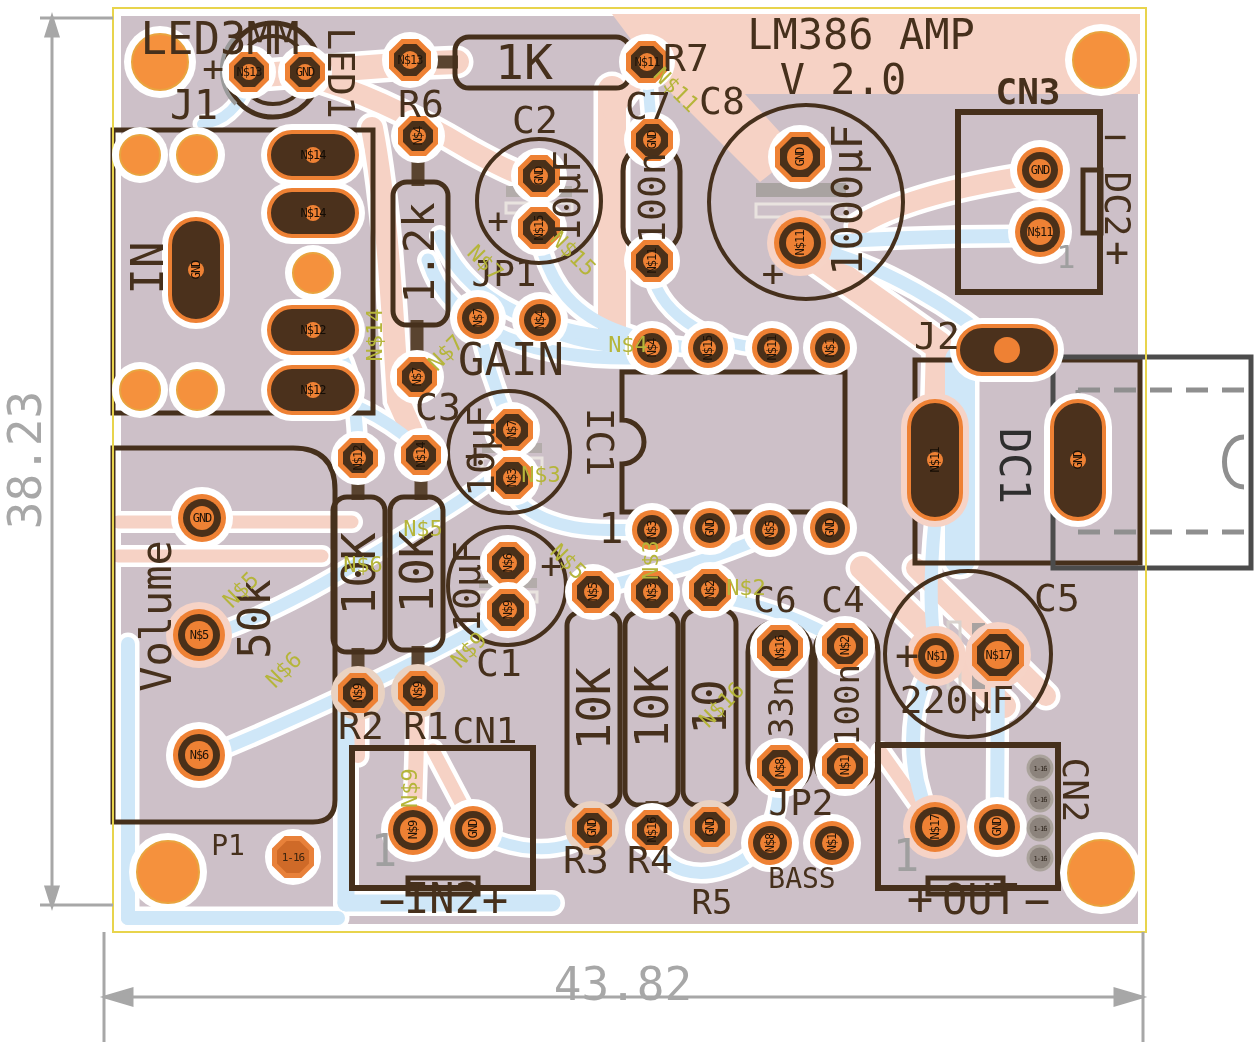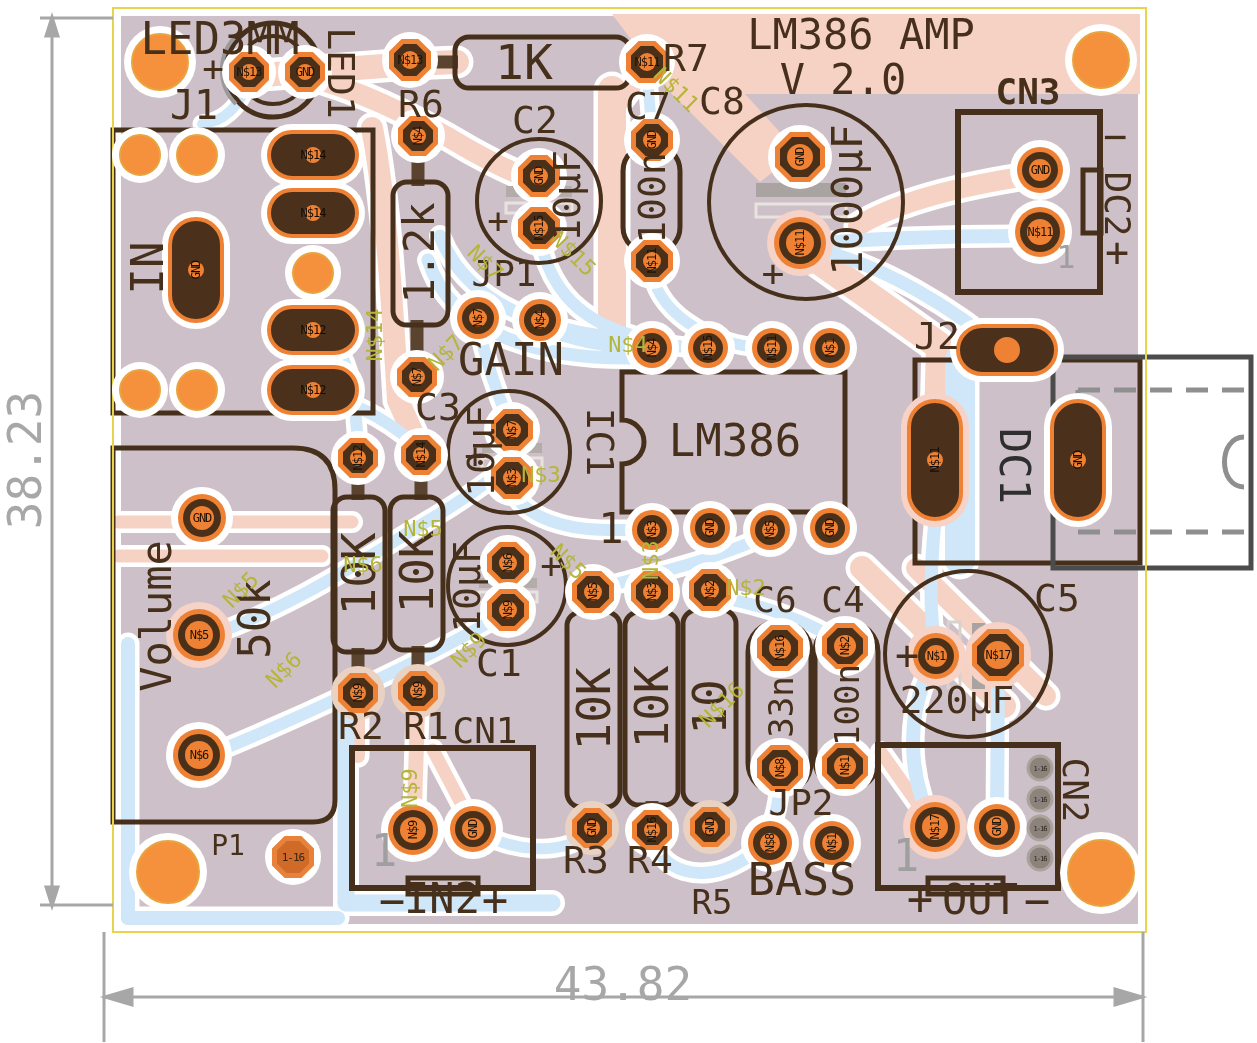--- a/index.html
+++ b/index.html
@@ -681,21 +681,20 @@
       <div class="lbl silk" style="left: 843px; top: 80px; font-size: 42px; transform: translate(-50%, -50%) rotate(0deg);">V 2.0</div>
       <div class="lbl silk" style="left: 1028px; top: 92px; font-size: 36px; transform: translate(-50%, -50%) rotate(0deg); font-weight: bold;">CN3</div>
       <div class="lbl silk" style="left: 1115px; top: 136px; font-size: 40px; transform: translate(-50%, -50%) rotate(0deg);">−</div>
       <div class="lbl silk" style="left: 1117px; top: 204px; font-size: 36px; transform: translate(-50%, -50%) rotate(90deg);">DC2</div>
       <div class="lbl silk" style="left: 1117px; top: 252px; font-size: 40px; transform: translate(-50%, -50%) rotate(0deg);">+</div>
       <div class="lbl silk" style="left: 504px; top: 274px; font-size: 36px; transform: translate(-50%, -50%) rotate(0deg);">JP1</div>
       <div class="lbl silk" style="left: 511px; top: 360px; font-size: 44px; transform: translate(-50%, -50%) rotate(0deg);">GAIN</div>
       <div class="lbl silk" style="left: 438px; top: 407px; font-size: 38px; transform: translate(-50%, -50%) rotate(0deg);">C3</div>
       <div class="lbl silk" style="left: 481px; top: 451px; font-size: 38px; transform: translate(-50%, -50%) rotate(-90deg);">10µF</div>
       <div class="lbl silk" style="left: 600px; top: 442px; font-size: 38px; transform: translate(-50%, -50%) rotate(90deg);">IC1</div>
-      <div class="lbl silk" style="left: 735px; top: 441px; font-size: 44px; transform: translate(-50%, -50%) rotate(0deg);">LM386</div>
       <div class="lbl silk" style="left: 611px; top: 529px; font-size: 42px; transform: translate(-50%, -50%) rotate(0deg);">1</div>
       <div class="lbl silk" style="left: 937px; top: 336px; font-size: 38px; transform: translate(-50%, -50%) rotate(0deg);">J2</div>
       <div class="lbl dk" style="left: 1014px; top: 466px; font-size: 42px; transform: translate(-50%, -50%) rotate(90deg);">DC1</div>
       <div class="lbl silk" style="left: 157px; top: 616px; font-size: 42px; transform: translate(-50%, -50%) rotate(-90deg);">Volume</div>
       <div class="lbl silk" style="left: 255px; top: 619px; font-size: 44px; transform: translate(-50%, -50%) rotate(-90deg);">50k</div>
       <div class="lbl silk" style="left: 228px; top: 846px; font-size: 28px; transform: translate(-50%, -50%) rotate(0deg);">P1</div>
       <div class="lbl silk" style="left: 361px; top: 726px; font-size: 38px; transform: translate(-50%, -50%) rotate(0deg);">R2</div>
       <div class="lbl silk" style="left: 426px; top: 726px; font-size: 38px; transform: translate(-50%, -50%) rotate(0deg);">R1</div>
       <div class="lbl silk" style="left: 359px; top: 574px; font-size: 46px; transform: translate(-50%, -50%) rotate(-90deg);">10K</div>
       <div class="lbl silk" style="left: 417px; top: 572px; font-size: 46px; transform: translate(-50%, -50%) rotate(-90deg);">10K</div>
@@ -709,21 +708,21 @@
       <div class="lbl silk" style="left: 650px; top: 860px; font-size: 38px; transform: translate(-50%, -50%) rotate(0deg);">R4</div>
       <div class="lbl silk" style="left: 712px; top: 860px; font-size: 34px; transform: translate(-50%, -50%) rotate(0deg); margin-top: 42px;">R5</div>
       <div class="lbl silk" style="left: 594px; top: 709px; font-size: 46px; transform: translate(-50%, -50%) rotate(-90deg);">10K</div>
       <div class="lbl silk" style="left: 652px; top: 707px; font-size: 46px; transform: translate(-50%, -50%) rotate(-90deg);">10K</div>
       <div class="lbl silk" style="left: 710px; top: 707px; font-size: 46px; transform: translate(-50%, -50%) rotate(-90deg);">10</div>
       <div class="lbl silk" style="left: 775px; top: 600px; font-size: 36px; transform: translate(-50%, -50%) rotate(0deg);">C6</div>
       <div class="lbl silk" style="left: 781px; top: 707px; font-size: 34px; transform: translate(-50%, -50%) rotate(-90deg);">33n</div>
       <div class="lbl silk" style="left: 843px; top: 600px; font-size: 36px; transform: translate(-50%, -50%) rotate(0deg);">C4</div>
       <div class="lbl silk" style="left: 847px; top: 705px; font-size: 34px; transform: translate(-50%, -50%) rotate(-90deg);">100n</div>
       <div class="lbl silk" style="left: 801px; top: 803px; font-size: 36px; transform: translate(-50%, -50%) rotate(0deg);">JP2</div>
-      <div class="lbl silk" style="left: 802px; top: 879px; font-size: 45px; transform: translate(-50%, -50%) rotate(0deg);">BASS</div>
+      <div class="lbl silk" style="left: 802px; top: 879px; font-size: 28px; transform: translate(-50%, -50%) rotate(0deg);">BASS</div>
       <div class="lbl silk" style="left: 1057px; top: 598px; font-size: 38px; transform: translate(-50%, -50%) rotate(0deg);">C5</div>
       <div class="lbl silk" style="left: 907px; top: 655px; font-size: 40px; transform: translate(-50%, -50%) rotate(0deg);">+</div>
       <div class="lbl silk" style="left: 957px; top: 700px; font-size: 38px; transform: translate(-50%, -50%) rotate(0deg);">220µF</div>
       <div class="lbl silk" style="left: 1075px; top: 790px; font-size: 36px; transform: translate(-50%, -50%) rotate(90deg);">CN2</div>
       <div class="lbl silk" style="left: 920px; top: 899px; font-size: 44px; transform: translate(-50%, -50%) rotate(0deg);">+</div>
       <div class="lbl silk" style="left: 980px; top: 900px; font-size: 42px; transform: translate(-50%, -50%) rotate(0deg);">OUT</div>
       <div class="lbl silk" style="left: 1037px; top: 901px; font-size: 44px; transform: translate(-50%, -50%) rotate(0deg);">−</div>
       <div class="lbl silk" style="left: 498px; top: 221px; font-size: 36px; transform: translate(-50%, -50%) rotate(0deg);">+</div>
       <div class="lbl silk" style="left: 475px; top: 456px; font-size: 36px; transform: translate(-50%, -50%) rotate(0deg);">+</div>
       <div class="lbl silk" style="left: 551px; top: 566px; font-size: 36px; transform: translate(-50%, -50%) rotate(0deg);">+</div>

